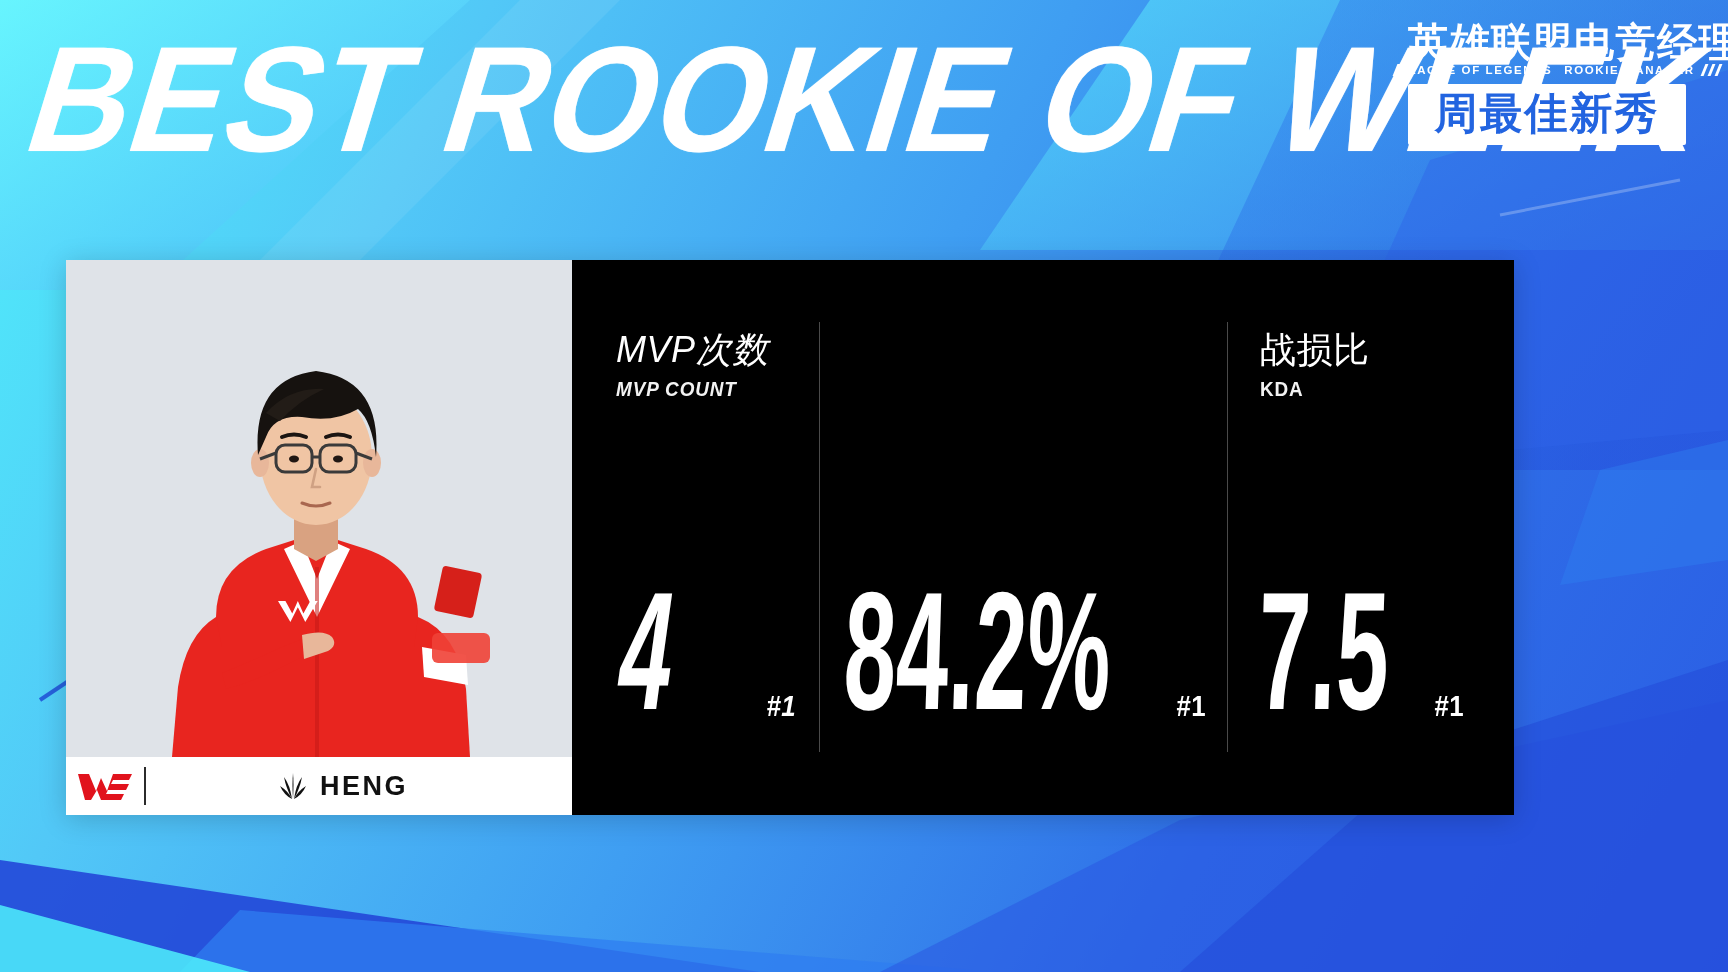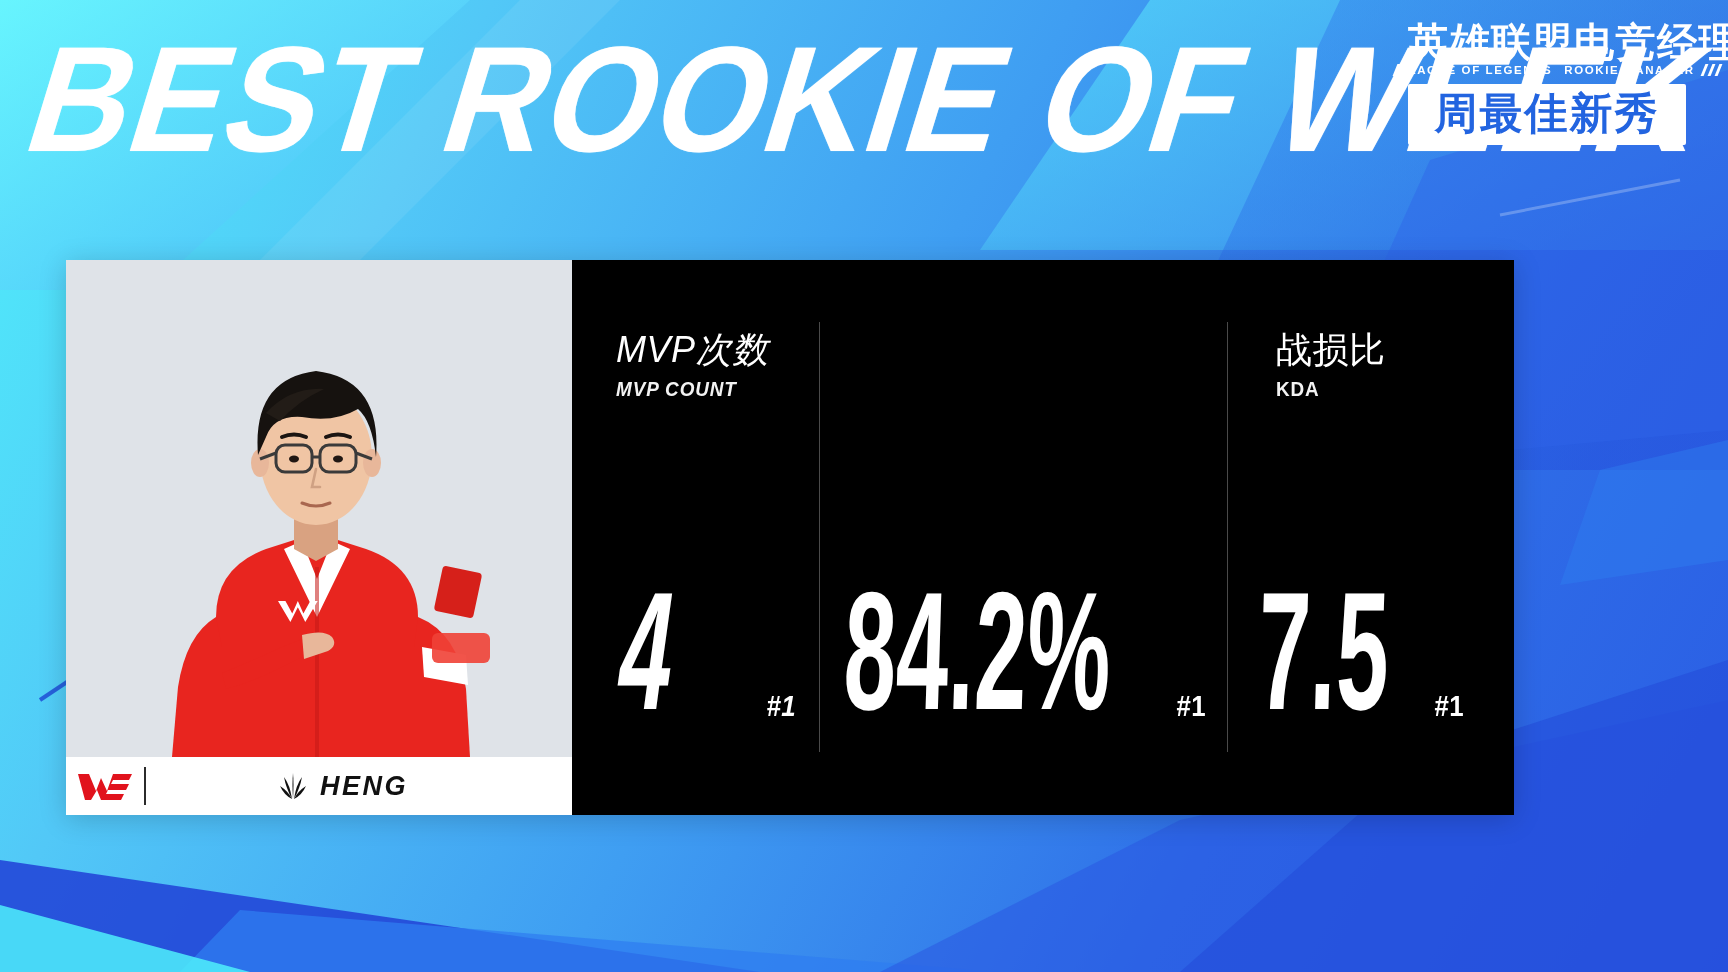--- a/index.html
+++ b/index.html
@@ -148,21 +148,20 @@
     background: #2b2b2b;
     flex: 0 0 auto;
   }
   .name-center {
     flex: 1;
     display: flex;
     align-items: center;
     justify-content: center;
     gap: 14px;
     padding-right: 30px;
-    font-style: italic;
   }
   .player-name {
     font-size: 27px;
     font-weight: 700;
     color: #111111;
     letter-spacing: 2.5px;
   }
 
   
   .stats-pane {
@@ -186,21 +185,21 @@
     width: 1px;
     height: 430px;
     background: #4a4a4a;
   }
   .stat-head {
     position: absolute;
     left: 44px;
     top: 68px;
   }
   .stat-col.c2 .stat-head { left: 32px; }
-  .stat-col.c3 .stat-head { left: 48px; }
+  .stat-col.c3 .stat-head { left: 32px; }
   .stat-cn {
     font-size: 36px;
     font-weight: 400;
     color: #ffffff;
     letter-spacing: 0.5px;
     line-height: 44px;
     white-space: nowrap;
   }
   .stat-en {
     margin-top: 5px;

